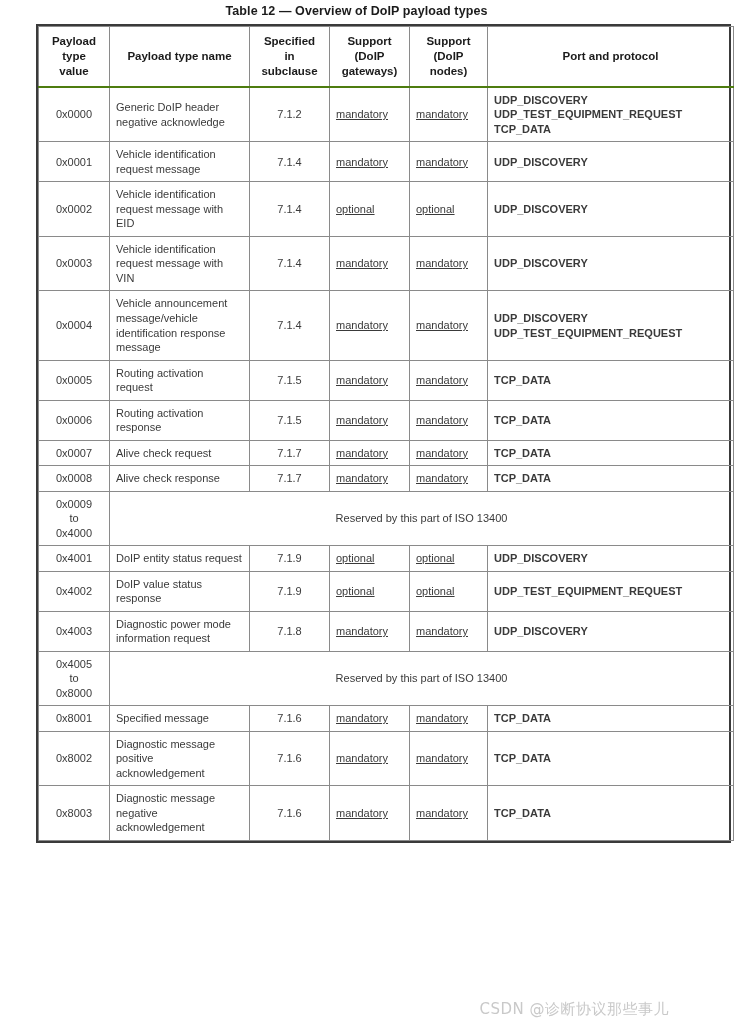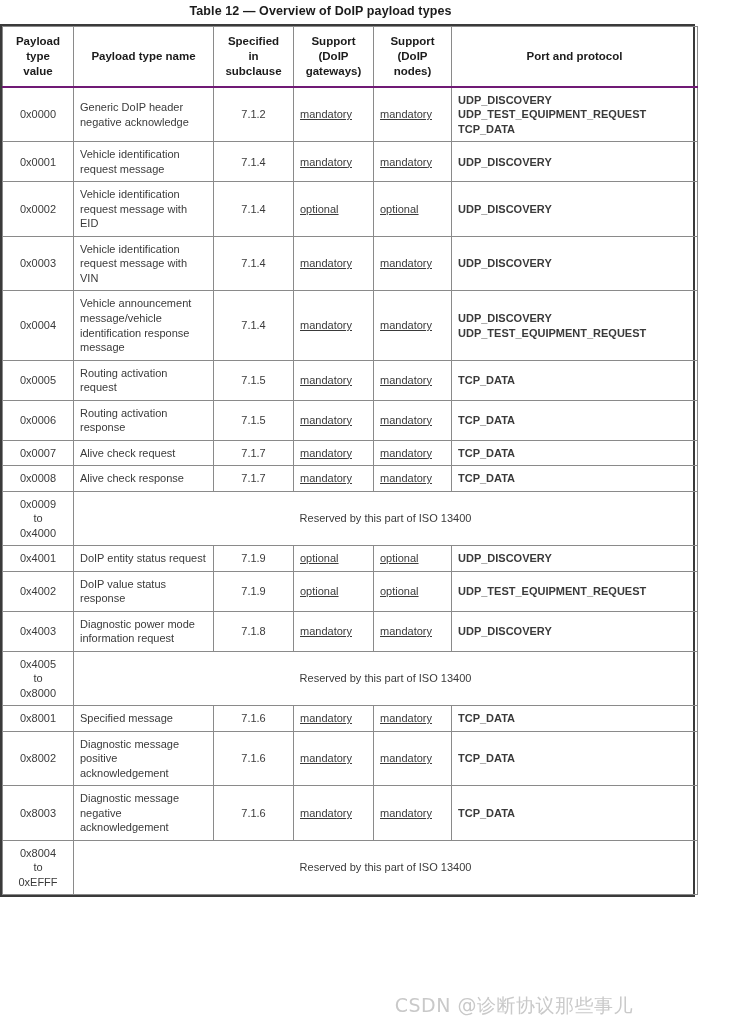--- a/index.html
+++ b/index.html
@@ -14,20 +14,21 @@
     font-family: "Liberation Sans", sans-serif;
     color: #2b2b2b;
     position: relative;
     overflow: hidden;
   }
 
   .page {
     position: relative;
     width: 641px;
     height: 1020px;
+    margin-left: 36px;
   }
 
   .table-caption {
     text-align: center;
     font-size: 12.5px;
     font-weight: bold;
     color: #1b1b1b;
     letter-spacing: 0.1px;
     padding-top: 4px;
     padding-bottom: 6px;
@@ -59,21 +60,21 @@
     padding: 5px 6px;
     vertical-align: middle;
     line-height: 1.32;
   }
 
   table.doip thead th {
     font-weight: bold;
     text-align: center;
     color: #1b1b1b;
     font-size: 11.5px;
-    border-bottom: 2px solid #701a75;
+    border-bottom: 2px solid #4d7c0f;
     padding: 7px 4px;
     line-height: 1.3;
   }
 
   
   td.val {
     text-align: center;
     white-space: pre-line;
     color: #3a3a3a;
   }
@@ -102,21 +103,21 @@
   }
   td.reserved {
     text-align: center;
     color: #3a3a3a;
   }
 
   .watermark {
     position: absolute;
     right: 8px;
     bottom: 1px;
-    font-size: 19px;
+    font-size: 15px;
     color: #c9c9c9;
     font-family: "DejaVu Sans", sans-serif;
     letter-spacing: 0.5px;
     white-space: nowrap;
     user-select: none;
   }
 </style>
 </head>
 <body>
 
@@ -281,25 +282,19 @@
             <td class="port single">TCP_DATA</td>
           </tr>
           <tr>
             <td class="val">0x8003</td>
             <td class="name">Diagnostic message negative acknowledgement</td>
             <td class="sub">7.1.6</td>
             <td class="sup">mandatory</td>
             <td class="sup">mandatory</td>
             <td class="port single">TCP_DATA</td>
           </tr>
-          <tr>
-            <td class="val">0x8004
-to
-0xEFFF</td>
-            <td class="reserved" colspan="5">Reserved by this part of ISO 13400</td>
-          </tr>
         </tbody>
     </table>
   </div>
 
   <div class="watermark">CSDN @诊断协议那些事儿</div>
 
 </div>
 
 </body></html>

